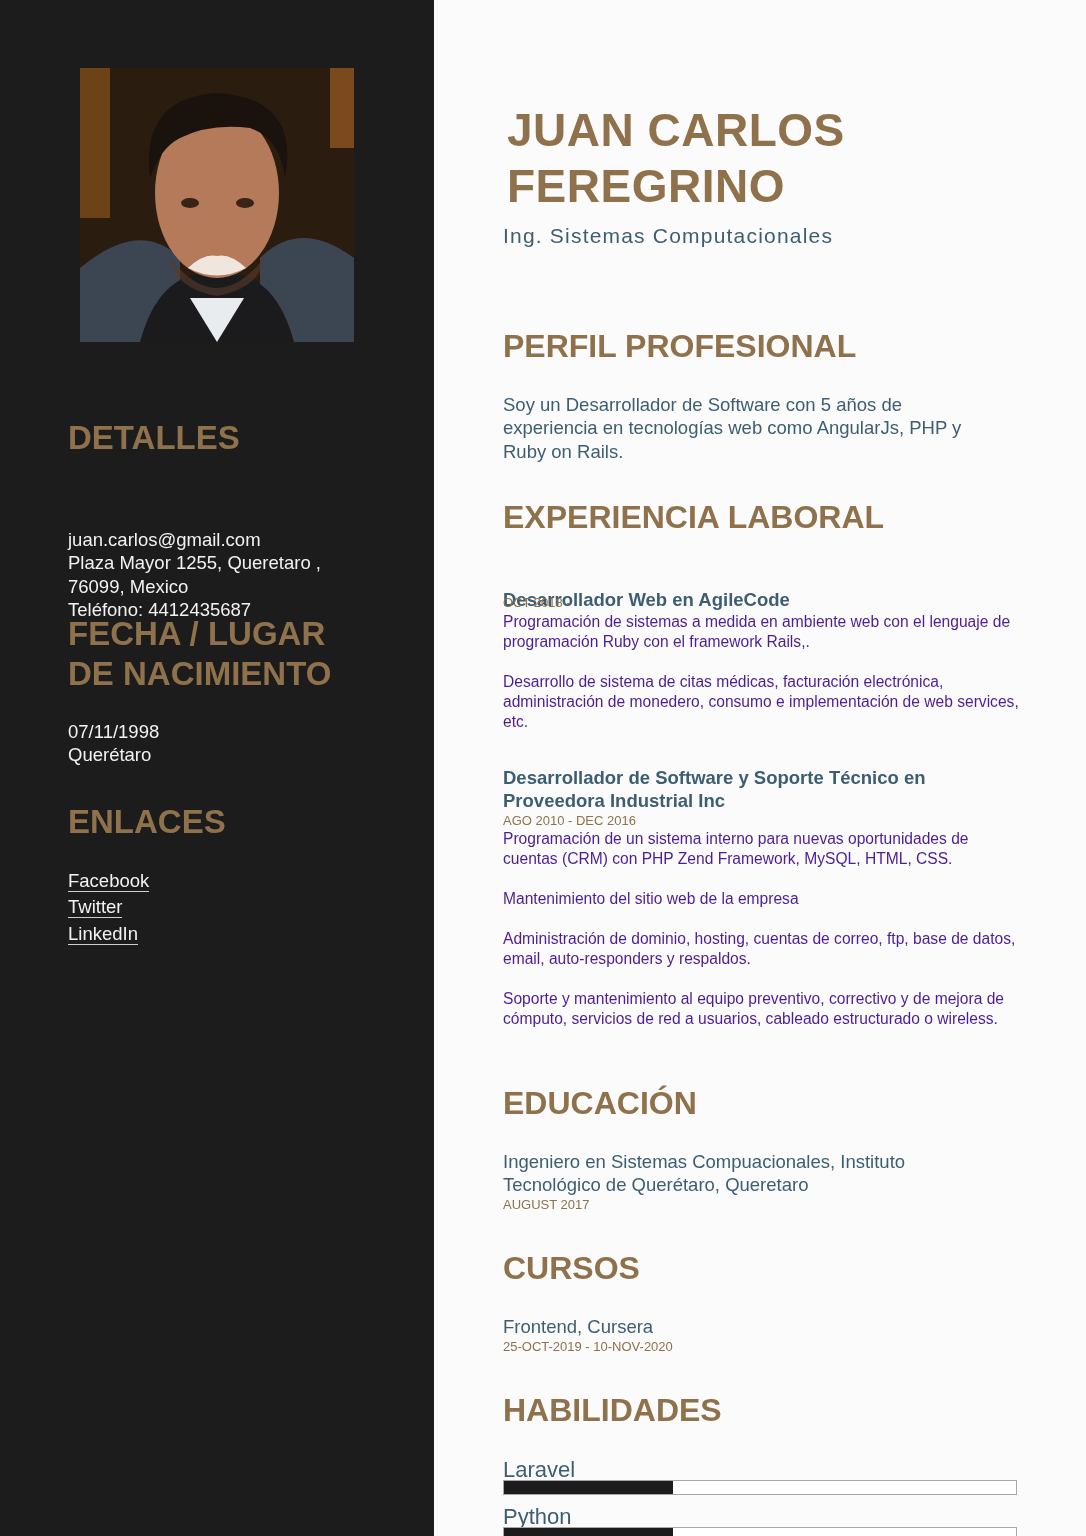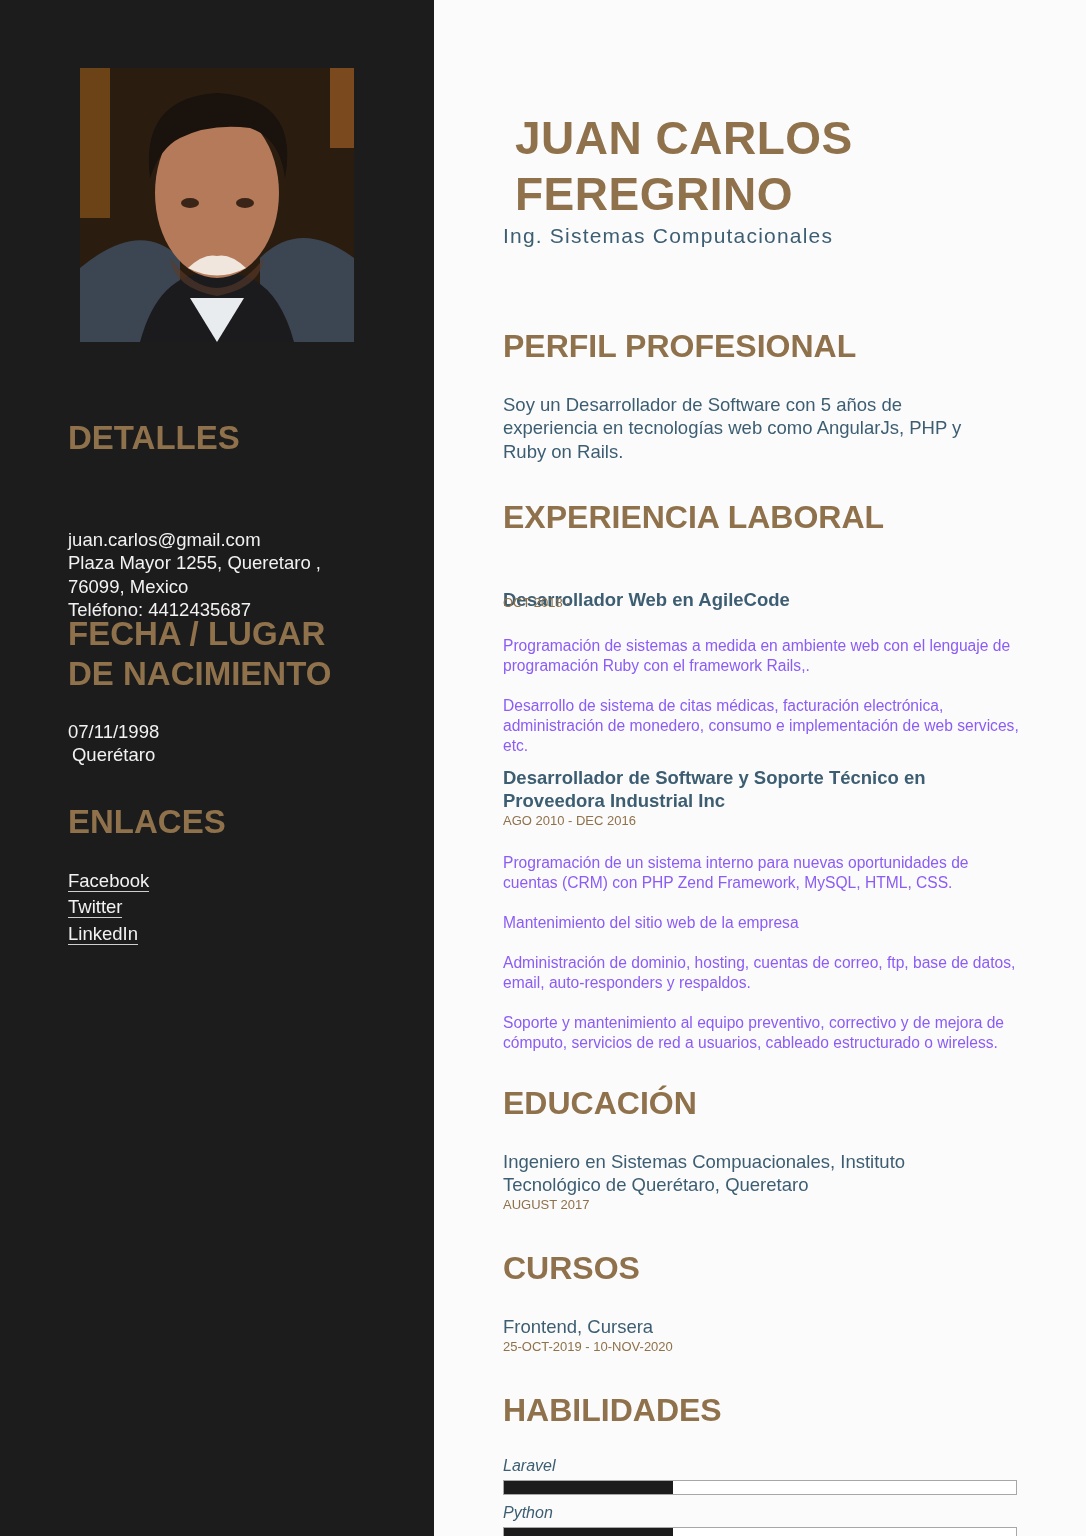--- a/index.html
+++ b/index.html
@@ -4,29 +4,29 @@
 <style>
   html, body { margin:0; padding:0; }
   body { width:1086px; height:1536px; overflow:hidden; position:relative; background:#fbfbfb; font-family:"Liberation Sans", sans-serif; }
   .sidebar { position:absolute; left:0; top:0; width:444px; height:1536px; background:#1c1c1c; }
   .main { position:absolute; left:434px; top:0; width:652px; height:1536px; background:#fbfbfb; }
   .photo { position:absolute; left:80px; top:68px; width:274px; height:274px; overflow:hidden; background:#2a1d12; }
   .side-h { position:absolute; left:68px; color:#8f714b; font-weight:bold; font-size:33px; line-height:40px; margin:0; }
   .side-txt { position:absolute; left:68px; color:#f2f2f2; font-size:18.5px; line-height:23.4px; }
   .side-txt div { white-space:nowrap; }
   .side-link { color:#f2f2f2; text-decoration:none; border-bottom:1.5px solid #cfcfcf; display:inline-block; line-height:20px; margin-bottom:3.4px; }
-  .name { position:absolute; left:503px; top:98px; color:#8f714b; font-weight:bold; font-size:46px; line-height:56px; margin:12px; letter-spacing:0.5px; }
+  .name { position:absolute; left:503px; top:98px; color:#8f714b; font-weight:bold; font-size:46px; line-height:56px; margin:4px; letter-spacing:0.5px; }
   .subtitle { position:absolute; left:503px; top:224px; color:#3d5e72; font-size:21px; letter-spacing:1.2px; }
   .main-h { position:absolute; left:503px; color:#8f714b; font-weight:bold; font-size:32px; line-height:38px; margin:0; }
   .para { position:absolute; left:503px; width:510px; color:#3d5e72; font-size:18.5px; line-height:23.4px; }
   .job-title { position:absolute; left:503px; width:520px; color:#3d5e72; font-weight:bold; font-size:18.5px; line-height:23px; }
   .date { position:absolute; left:503px; color:#8f714b; font-size:13px; line-height:16px; }
-  .desc { position:absolute; left:503px; width:520px; color:#8b5cf6; font-size:15.6px; line-height:20px;margin-top:24px; }
+  .desc { position:absolute; left:503px; width:520px; color:#4c1d95; font-size:15.6px; line-height:20px; }
   .desc p { margin:0 0 20px 0; }
-  .skill-label { position:absolute; left:503px; color:#3d5e72; font-size:16px;font-style:italic; }
+  .skill-label { position:absolute; left:503px; color:#3d5e72; font-size:22px; }
   .bar { position:absolute; left:503px; width:512px; height:13px; border:1px solid #a7a7a7; background:#ffffff; }
   .bar-fill { height:100%; background:#1c1c1c; }
 </style>
 </head>
 <body>
 
 <div class="sidebar">
   <div class="photo">
     <svg width="274" height="274" viewBox="0 0 274 274">
       <rect width="274" height="274" fill="#2b1c10"></rect>
@@ -50,21 +50,21 @@
     <div>juan.carlos@gmail.com</div>
     <div>Plaza Mayor 1255, Queretaro ,</div>
     <div>76099, Mexico</div>
     <div>Teléfono: 4412435687</div>
   </div>
 
   <h2 class="side-h" style="top:614px;">
     <div>FECHA / LUGAR</div>
     <div>DE NACIMIENTO</div>
   </h2>
-  <div class="side-txt" style="top:720px;text-align:center;">
+  <div class="side-txt" style="top:720px;">
     <div>07/11/1998</div>
     <div>Querétaro</div>
   </div>
 
   <h2 class="side-h" style="top:802px;">ENLACES</h2>
   <div class="side-txt" style="top:869px;">
     <div><a class="side-link" href="#">Facebook</a></div>
     <div><a class="side-link" href="#">Twitter</a></div>
     <div><a class="side-link" href="#">LinkedIn</a></div>
   </div>

